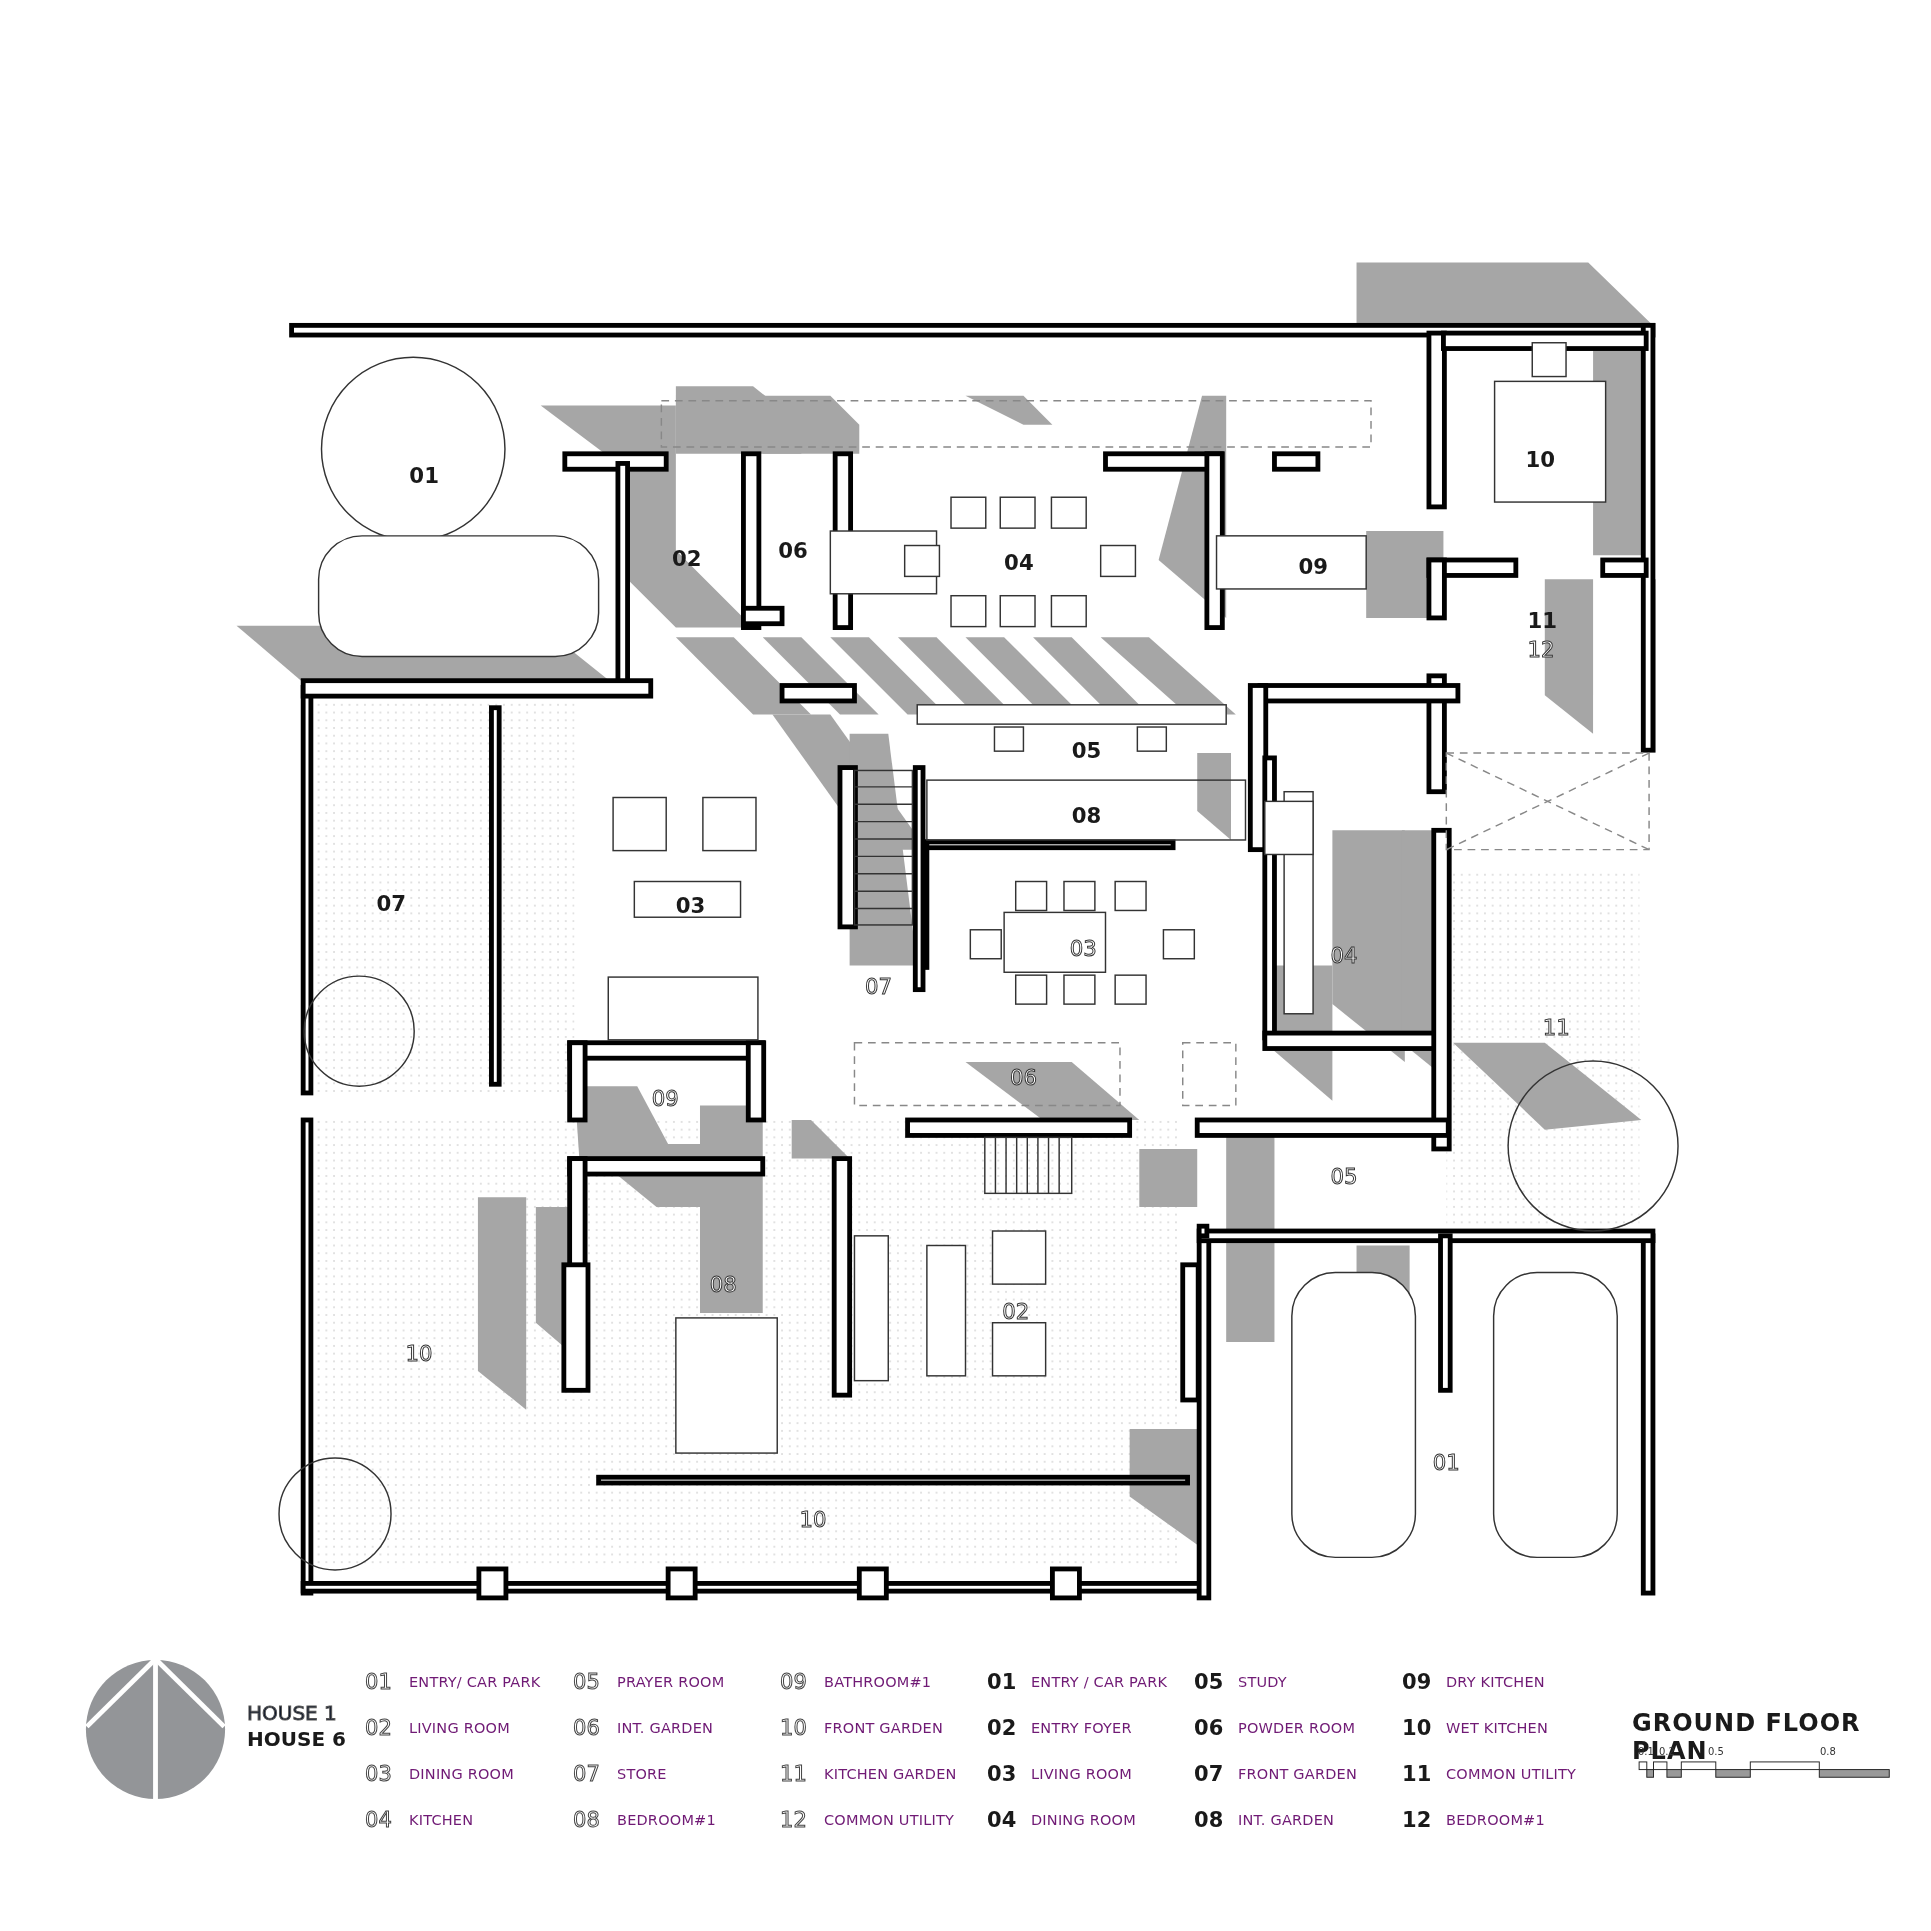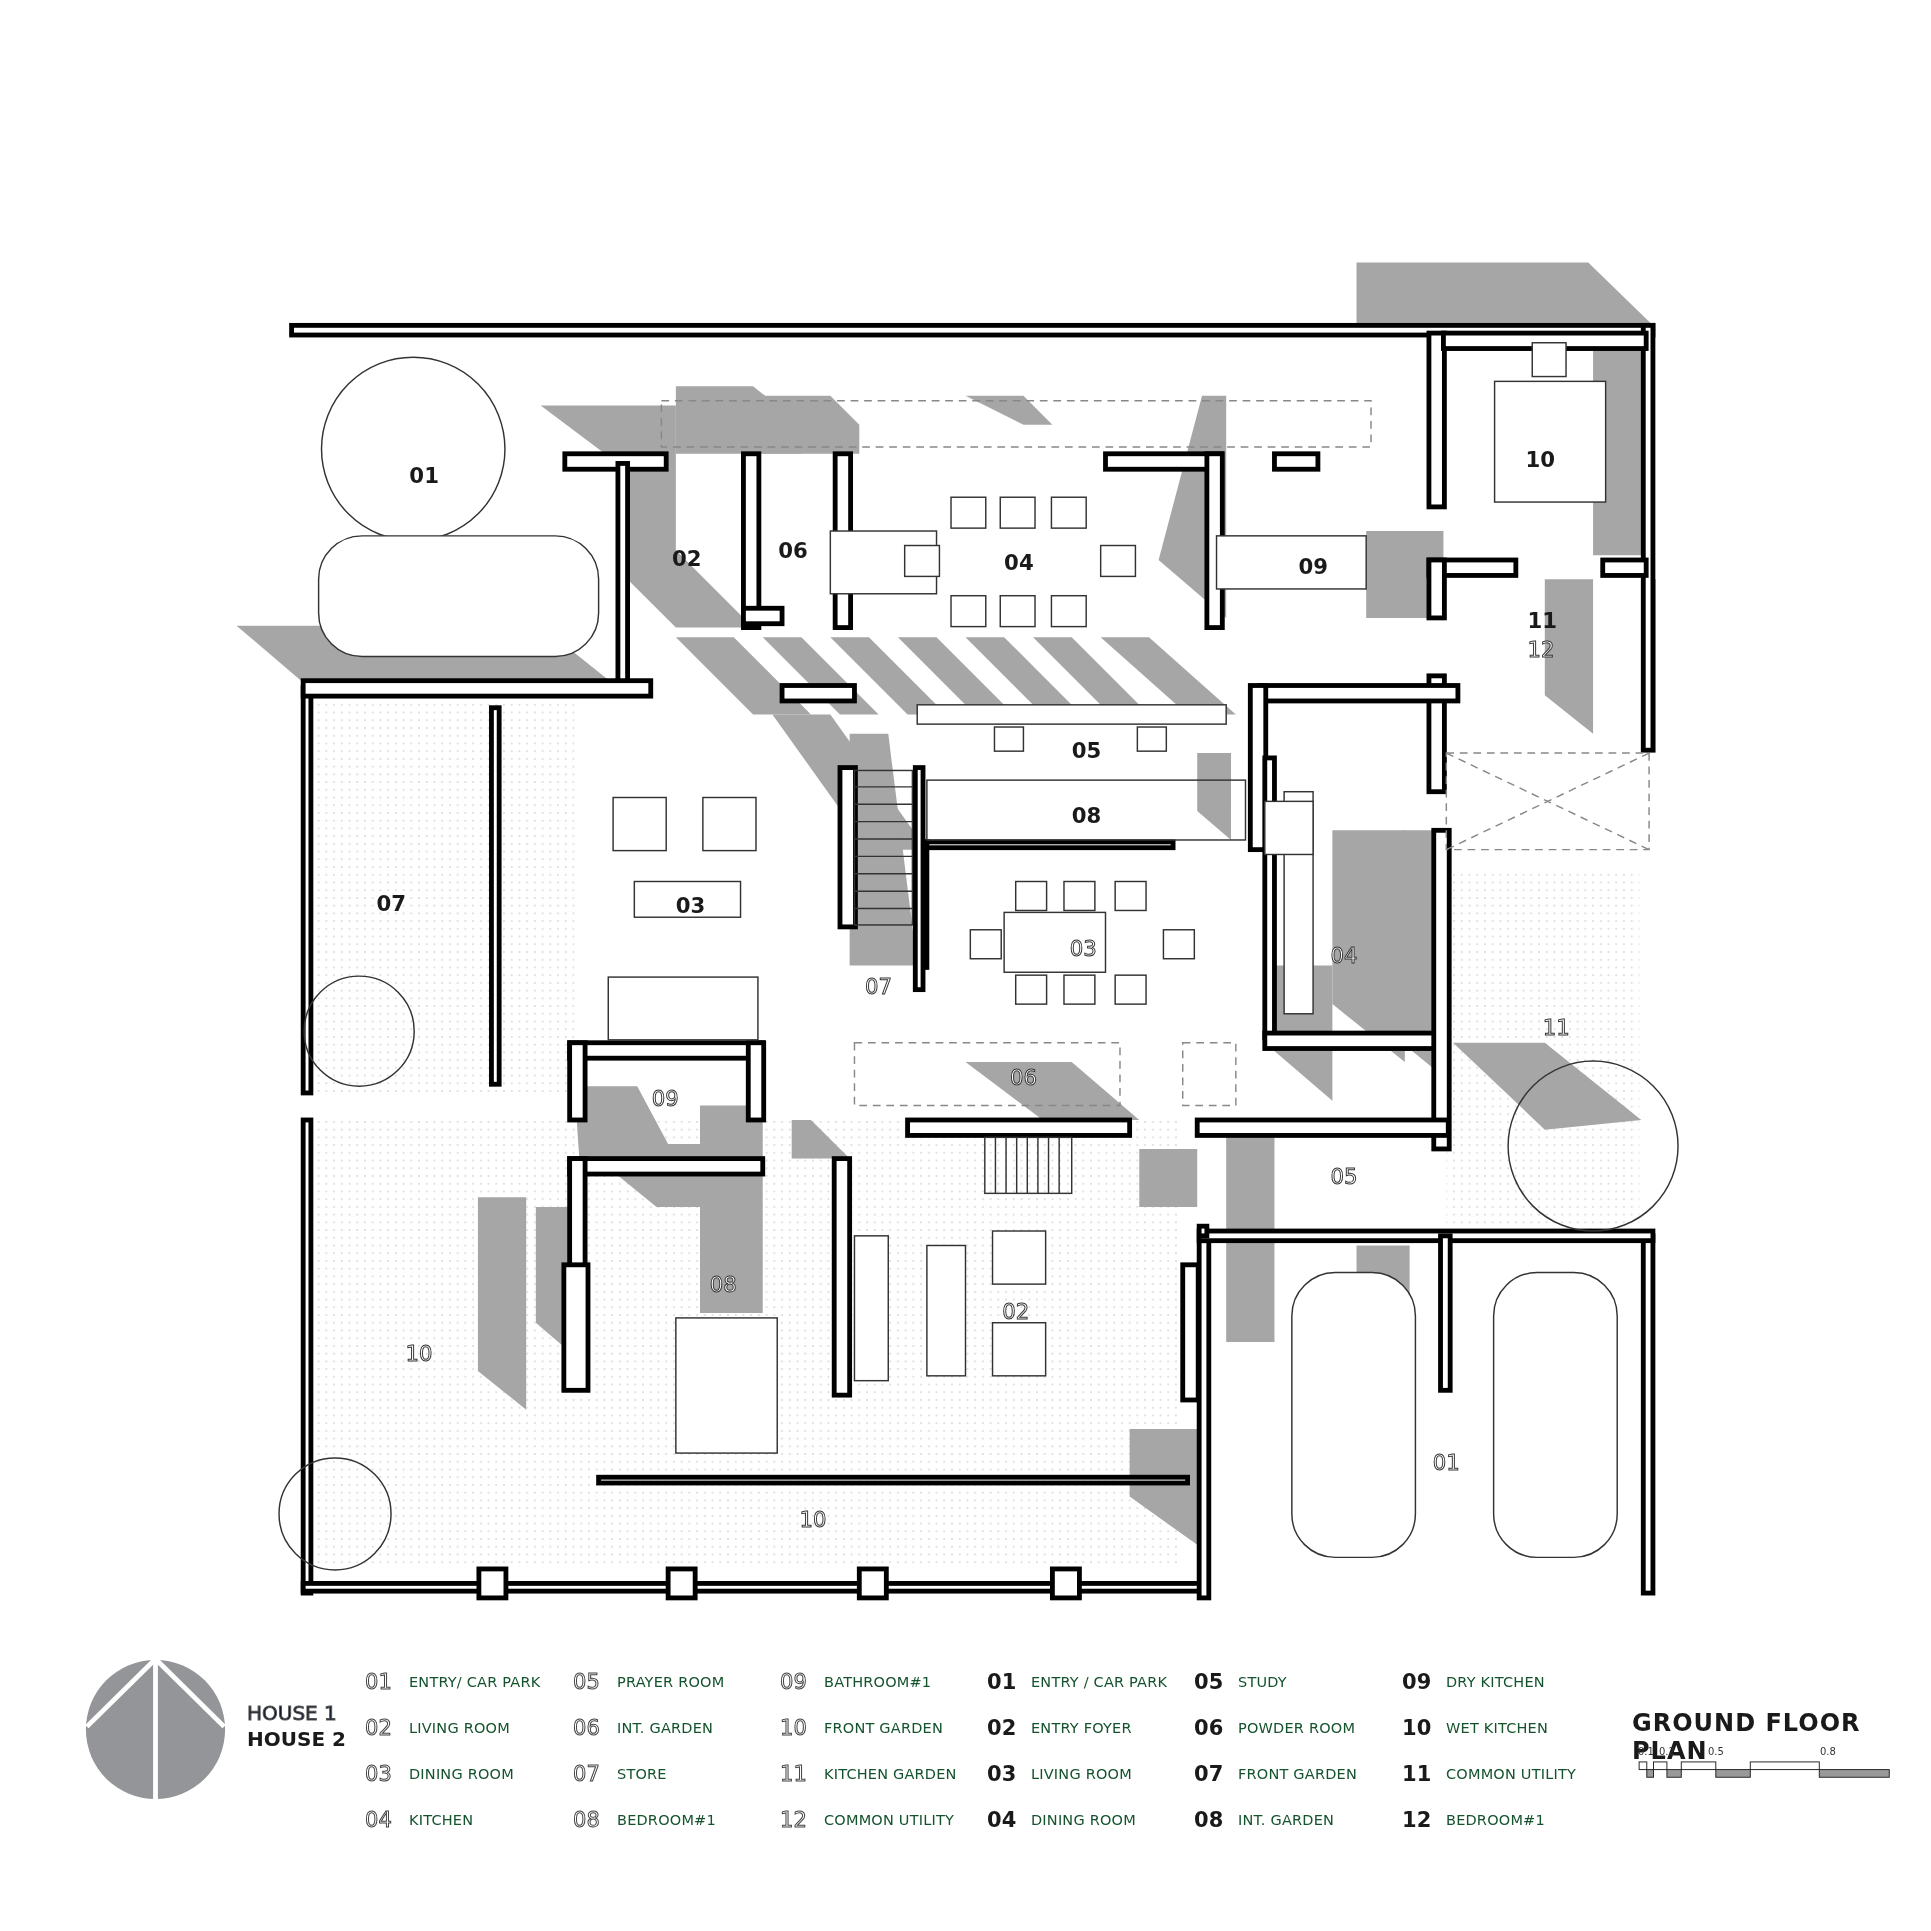--- a/index.html
+++ b/index.html
@@ -12,21 +12,21 @@
   .furn{fill:#fff;stroke:#333;stroke-width:1.5;}
   .garden{fill:url(#dots);}
   .lbl-h2{font-family:"DejaVu Sans","Liberation Sans",sans-serif;font-weight:bold;font-size:22px;fill:#1a1a1a;}
   .lbl-h1{font-family:"DejaVu Sans","Liberation Sans",sans-serif;font-size:22px;fill:#fff;stroke:#333;stroke-width:1;}
   .legend{position:absolute;top:1659px;}
   .leg-col{position:absolute;width:212px;}
   .leg-row{height:46px;display:flex;align-items:center;font-size:14.5px;letter-spacing:0.2px;}
   .leg-num{width:44px;font-size:21px;}
   .leg-num.h1{color:#fff;-webkit-text-stroke:1px #444;font-weight:normal;}
   .leg-num.h2{font-weight:bold;color:#1a1a1a;}
-  .leg-text{color:#14532d;}
+  .leg-text{color:#701a75;}
   #house-labels{position:absolute;left:247px;top:1701px;}
   #house1{font-size:20px;font-weight:normal;color:#0f172a;-webkit-text-stroke:1px #555;}
   #house2{font-size:20px;font-weight:bold;color:#1a1a1a;margin-top:1.9px;}
   #title{position:absolute;left:1632px;top:1703px;font-size:24px;font-weight:bold;letter-spacing:1px;color:#1a1a1a;margin-top:6px;}
   #scale{position:absolute;left:1638px;top:1746px;width:261px;height:48px;}
   .scale-tick{position:absolute;top:0;font-size:10px;color:#333;}
   #compass{position:absolute;left:83px;top:1657px;width:145px;height:145px;}
 </style>
 </head>
 <body>
@@ -254,21 +254,21 @@
 
 <svg id="compass" viewBox="0 0 150 150">
   <circle cx="75" cy="75" r="72" fill="#939598"></circle>
   <line x1="75" y1="0" x2="75" y2="150" stroke="#fff" stroke-width="5"></line>
   <line x1="75" y1="2" x2="4" y2="72" stroke="#fff" stroke-width="5"></line>
   <line x1="75" y1="2" x2="146" y2="72" stroke="#fff" stroke-width="5"></line>
 </svg>
 
 <div id="house-labels">
   <div id="house1">HOUSE 1</div>
-  <div id="house2">HOUSE 2</div>
+  <div id="house2">HOUSE 6</div>
 </div>
 
 <div class="legend">
   <div class="leg-col" style="left:365px;">
     <div class="leg-row">
         <span class="leg-num h1">01</span>
         <span class="leg-text">ENTRY/ CAR PARK</span>
       </div>
     <div class="leg-row">
         <span class="leg-num h1">02</span>

